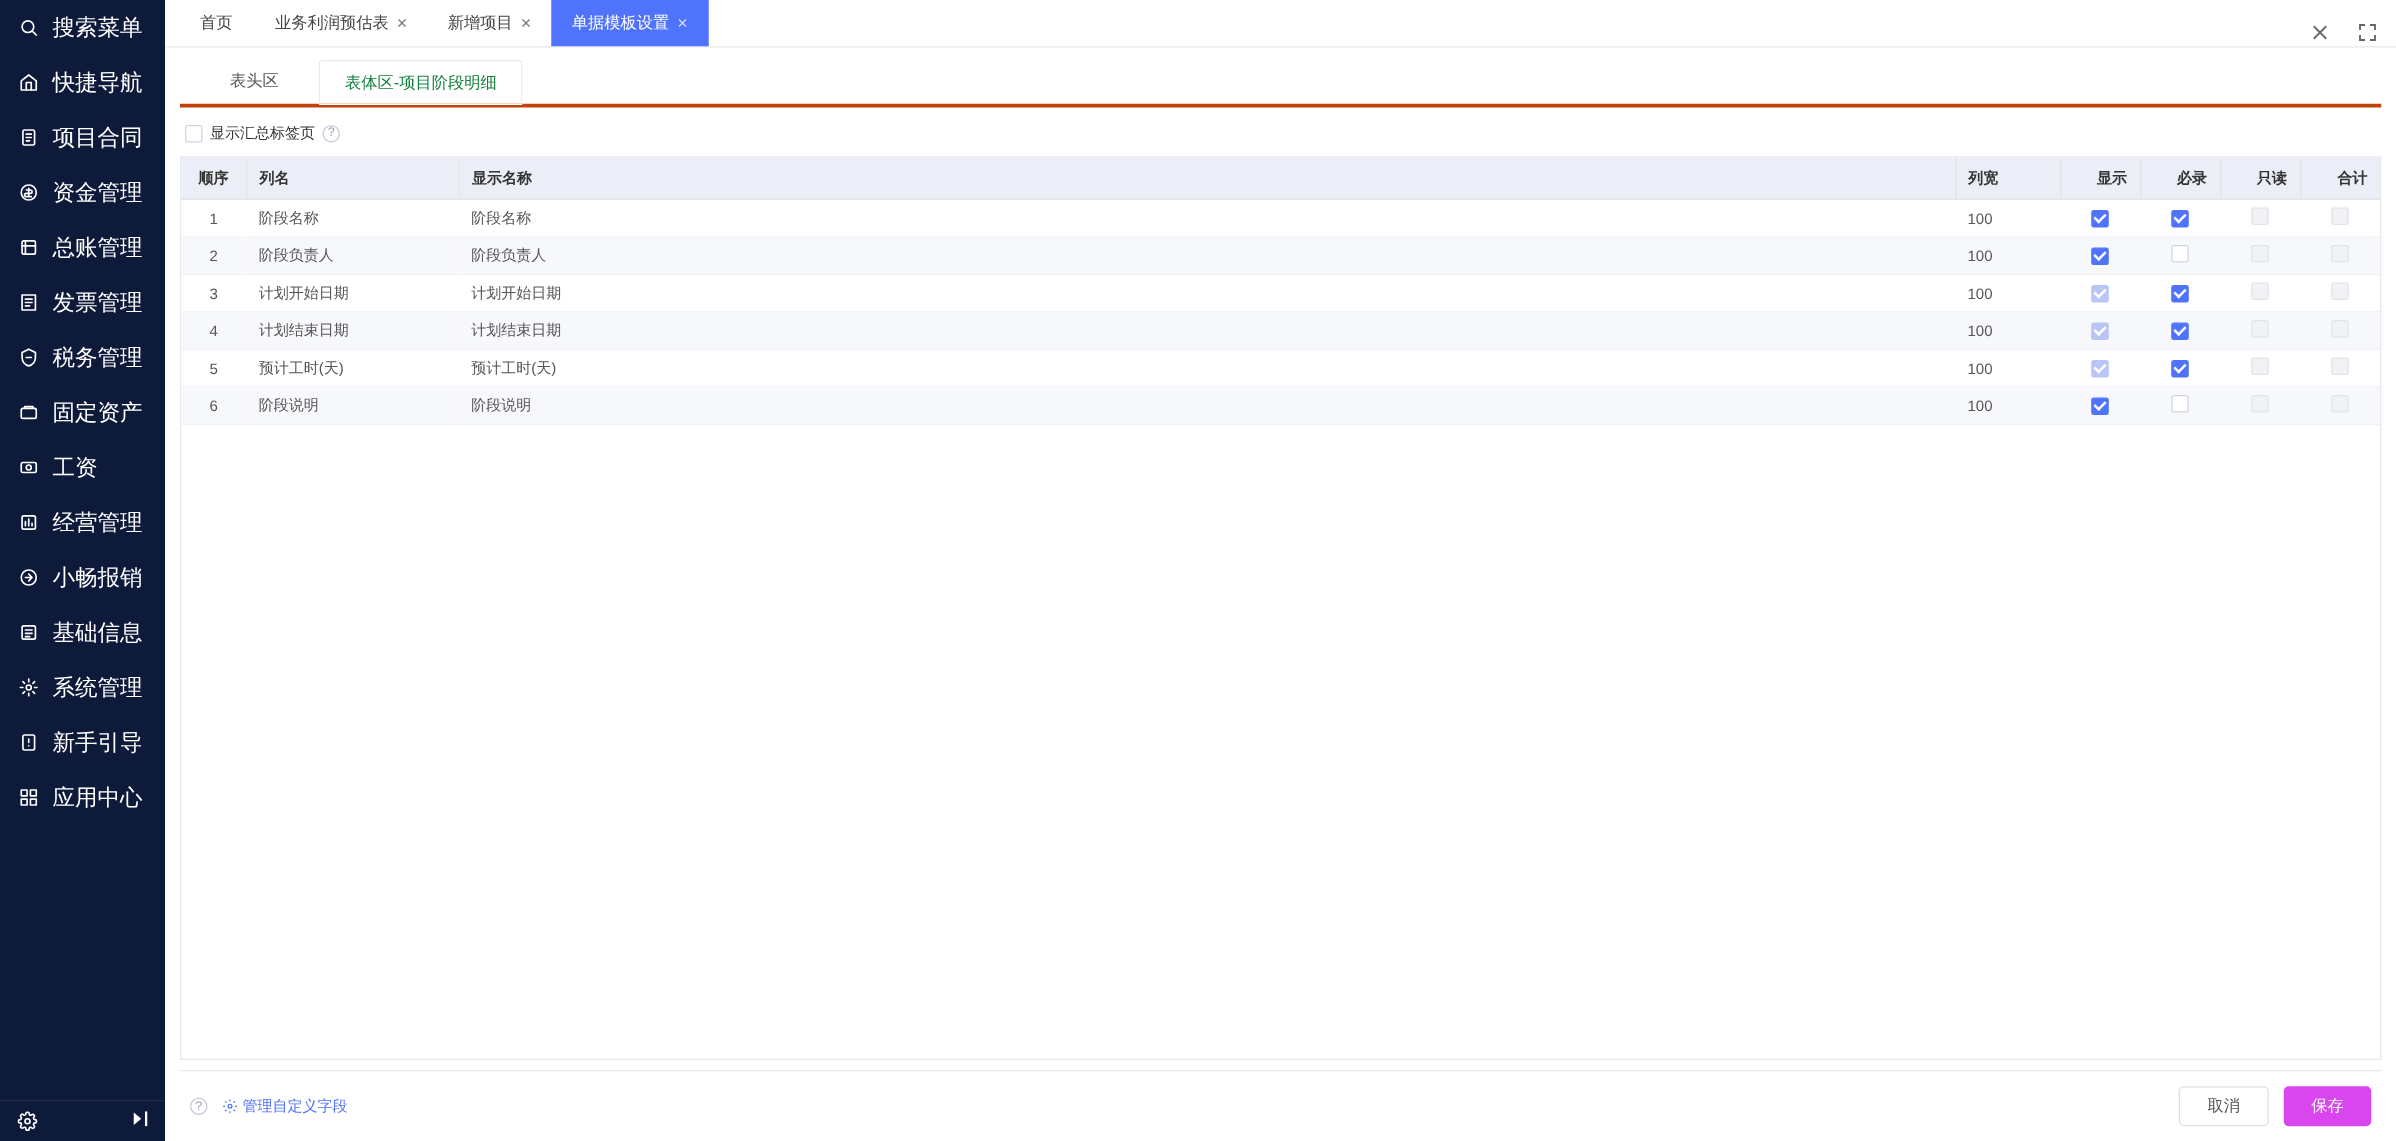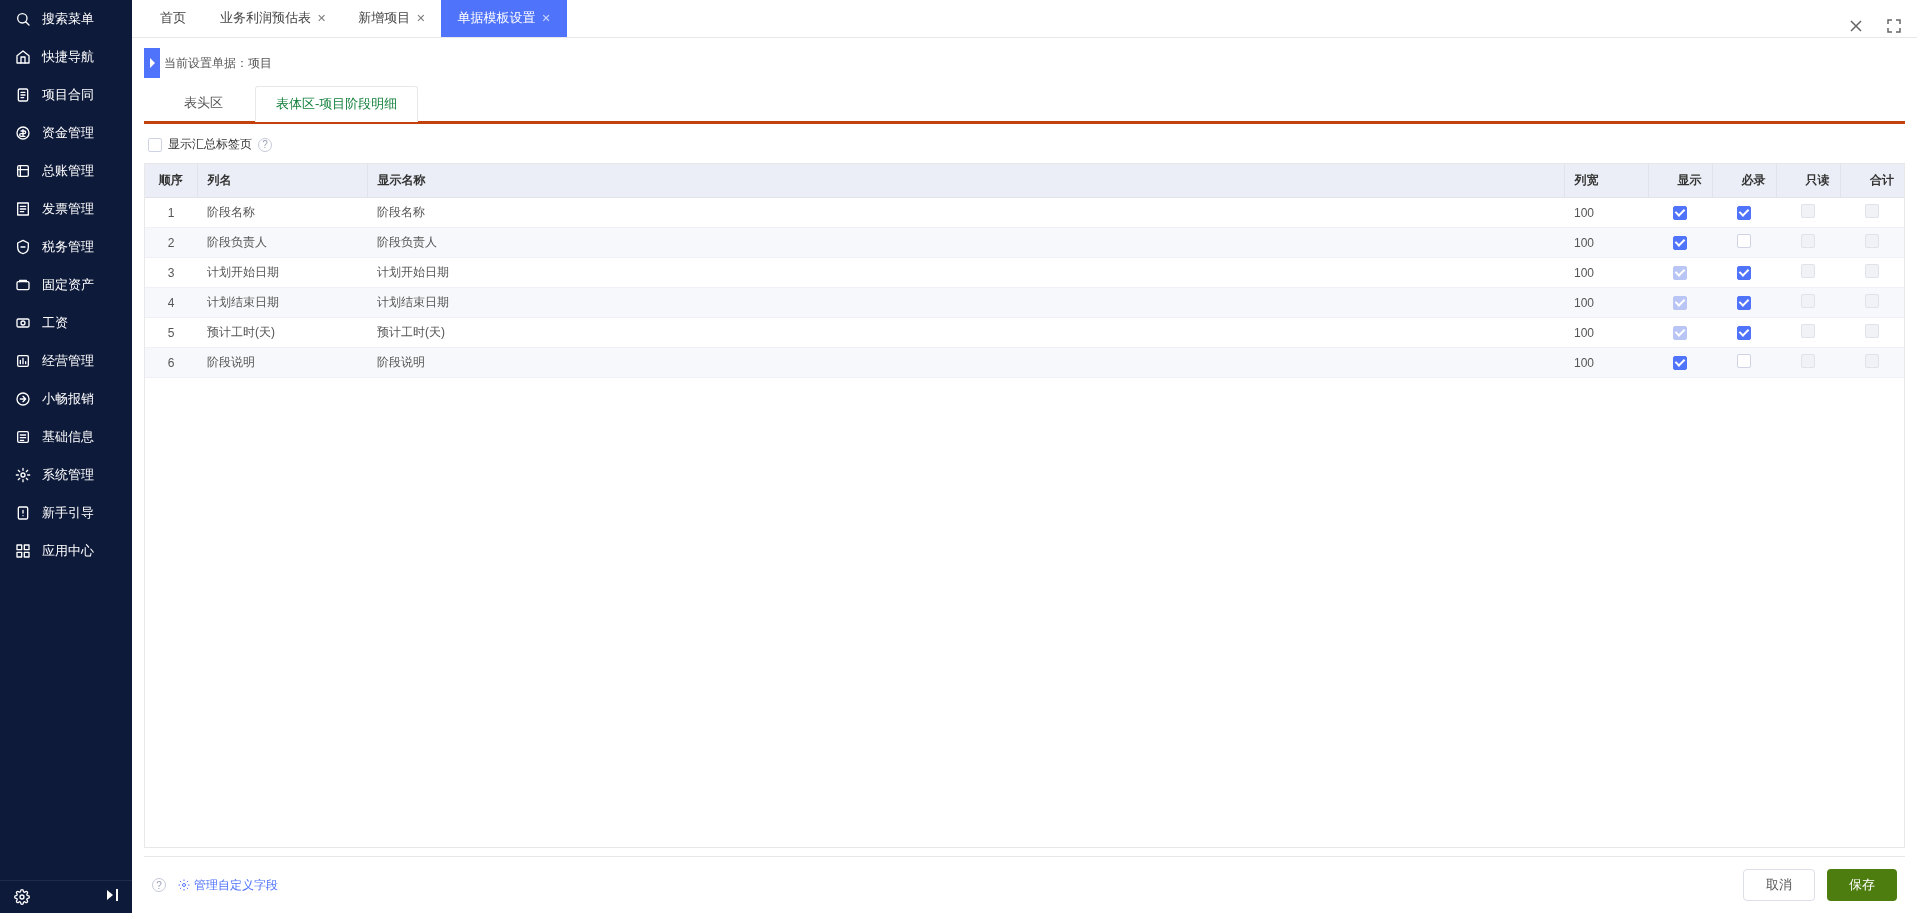--- a/index.html
+++ b/index.html
@@ -1,21 +1,21 @@
 <!DOCTYPE html>
 <html><head>
 <meta charset="utf-8">
 <style>
 *{box-sizing:border-box;margin:0;padding:0}
 body{font-family:-apple-system,"PingFang SC","Microsoft YaHei",sans-serif;font-size:12px;color:#333;background:#fff;overflow:hidden}
 .app{display:flex;height:913px;width:1917px}
 .sidebar{width:132px;background:#0e1a3a;color:#fff;display:flex;flex-direction:column;position:relative}
 .side-item{display:flex;align-items:center;padding:10px 14px;cursor:pointer;gap:10px}
 .side-item .icon{width:18px;height:18px;display:flex;align-items:center;justify-content:center;flex-shrink:0}
-.side-item .label{font-size:13px}
+.side-item .label{font-size:18px}
 .side-foot{margin-top:auto;display:flex;justify-content:space-between;align-items:center;padding:8px 14px;border-top:1px solid rgba(255,255,255,.08)}
 .side-foot .icon{width:16px;height:16px;cursor:pointer}
 .content{flex:1;display:flex;flex-direction:column;min-width:0}
 .tabbar{display:flex;align-items:flex-end;height:38px;border-bottom:1px solid #e8e8ea;padding-left:10px}
 .tab{padding:0 16px;height:38px;display:flex;align-items:center;gap:6px;cursor:pointer;font-size:13px;color:#444;position:relative}
 .tab.home{padding:0 18px}
 .tab.active{background:#5073fb;color:#fff}
 .tab .close{font-size:11px;color:inherit;opacity:.7;cursor:pointer}
 .tabbar-right{margin-left:auto;display:flex;align-items:center;gap:16px;padding-right:12px}
 .icon-btn{width:22px;height:22px;display:flex;align-items:center;justify-content:center;cursor:pointer;color:#666}
@@ -46,21 +46,21 @@
 .col-w{width:84px}
 .col-ck{width:64px;text-align:center}
 thead th.col-ck{text-align:right}
 tbody td.col-seq{text-align:center}
 tbody td.col-ck{text-align:center}
 .footer{display:flex;align-items:center;padding:12px 8px;border-top:1px solid #e8e8ea;gap:12px;margin-top:auto}
 .link{color:#5073fb;cursor:pointer;display:flex;align-items:center;gap:4px;font-size:12px}
 .spacer{flex:1}
 .btn{height:32px;padding:0 22px;border-radius:4px;font-size:13px;cursor:pointer;display:flex;align-items:center}
 .btn-default{border:1px solid #dcdfe8;background:#fff;color:#555}
-.btn-primary{border:none;background:#4d7c0f;color:#fff}
+.btn-primary{border:none;background:#d946ef;color:#fff}
 svg{display:block}
 </style>
 </head>
 <body>
 
 <div class="app">
   <div class="sidebar">
     <div id="side-items">
         <div class="side-item">
           <span class="icon">
@@ -243,31 +243,20 @@
         </span>
         <span class="icon-btn">
           <svg width="14" height="14" viewBox="0 0 14 14" fill="none" stroke="#666" stroke-width="1.5">
               <path d="M1 5V1h4M13 5V1h-4M1 9v4h4M13 9v4h-4"></path>
             </svg>
         </span>
       </div>
     </div>
 
     <div class="page">
-      <div class="banner">
-        <span class="banner-chevron">
-          <svg width="8" height="10" viewBox="0 0 8 10" fill="#fff">
-              <path d="M2 0 L7 5 L2 10 Z"></path>
-            </svg>
-        </span>
-        <span class="banner-text">
-          <span>当前设置单据：</span>
-          <span>项目</span>
-        </span>
-      </div>
 
       <div class="subtabs" id="subtabs-host">
           <div class="subtab">表头区</div>
           <div class="subtab active">表体区-项目阶段明细</div>
         </div>
 
       <div class="option-row">
         <span class="chk"></span>
         <span>显示汇总标签页</span>
         <span class="help-ic">?</span>

